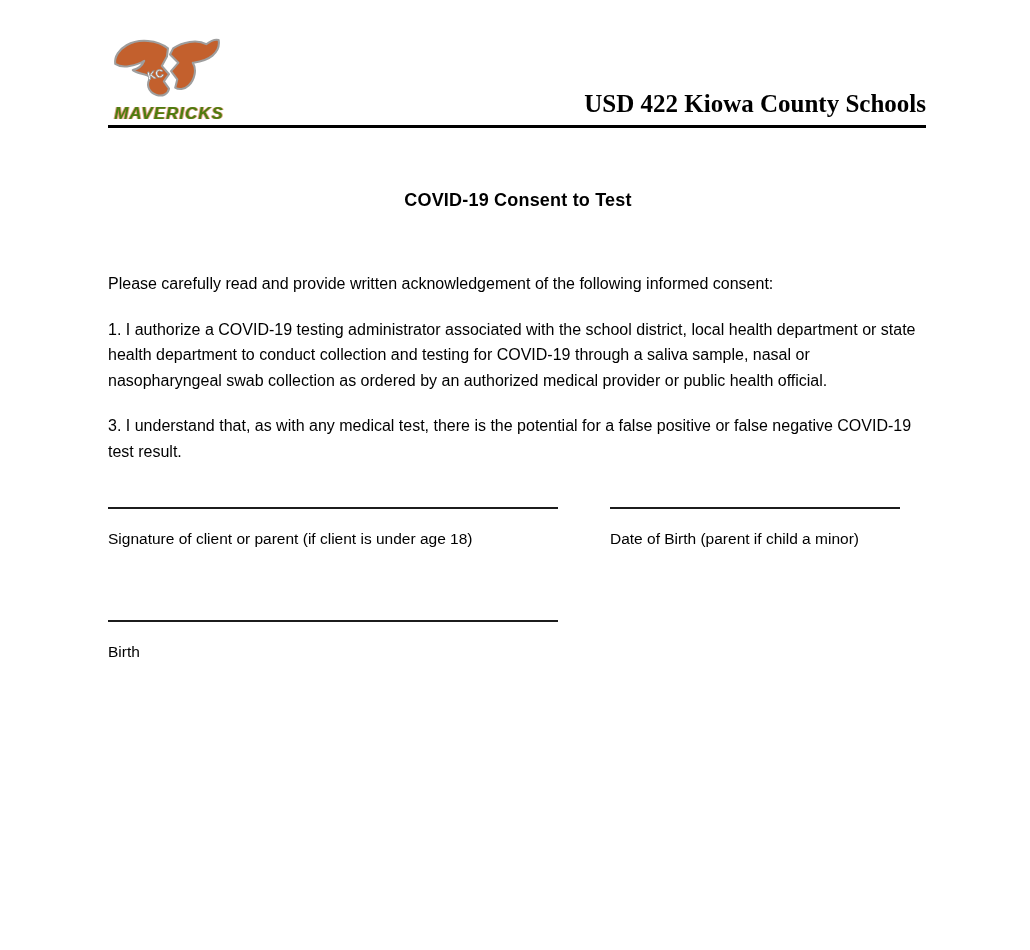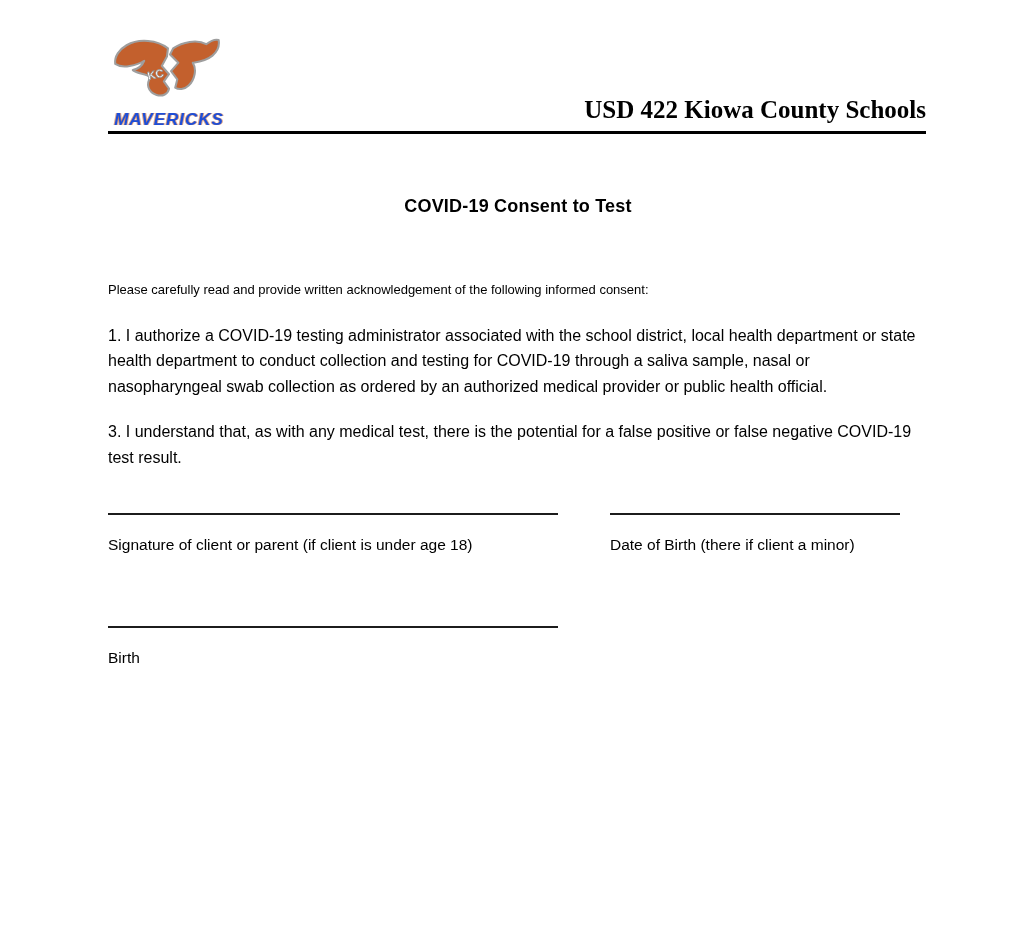--- a/index.html
+++ b/index.html
@@ -23,24 +23,24 @@
     padding-bottom: 1px;
   }
   .logo-block { width: 122px; text-align: center; }
   .logo-block svg { display: block; margin: 0 auto; }
   .logo-wordmark {
     font-family: "Liberation Sans", sans-serif;
     font-weight: bold;
     font-style: italic;
     font-size: 17px;
     letter-spacing: 1px;
-    color: #1d4ed8;
+    color: #4d7c0f;
     text-shadow: -1px 0 0 rgba(198,94,40,0.55), 1px 0 0 rgba(198,94,40,0.55);
     white-space: nowrap;
-    margin-top: 12px;
+    margin-top: 6px;
   }
   .school-name {
     font-family: "Liberation Serif", "DejaVu Serif", serif;
     font-weight: bold;
     font-size: 25px;
     padding-bottom: 6px;
     white-space: nowrap;
   }
   
   .content {
@@ -49,21 +49,21 @@
   }
   .doc-title {
     text-align: center;
     margin-top: 62px;
     font-size: 18px;
     font-weight: 700;
     letter-spacing: 0.2px;
   }
   .intro {
     margin-top: 60px;
-    font-size: 13px;
+    font-size: 16px;
     line-height: 25.5px;
   }
   p.consent {
     margin-top: 20px;
     font-size: 16px;
     line-height: 25.5px;
   }
   
   .sig-row {
     display: flex;
@@ -131,21 +131,21 @@
     <p class="consent">1. I authorize a COVID-19 testing administrator associated with the school district, local health department or state health department to conduct collection and testing for COVID-19 through a saliva sample, nasal or nasopharyngeal swab collection as ordered by an authorized medical provider or public health official.</p>
     <p class="consent">3. I understand that, as with any medical test, there is the potential for a false positive or false negative COVID-19 test result.</p>
 
     <div class="sig-row">
       <div class="sig-col-left">
         <div class="write-line"></div>
         <div class="field-label">Signature of client or parent (if client is under age 18)</div>
       </div>
       <div class="sig-col-right">
         <div class="write-line"></div>
-        <div class="field-label">Date of Birth (there if client a minor)</div>
+        <div class="field-label">Date of Birth (parent if child a minor)</div>
       </div>
     </div>
 
     <div class="date-block">
       <div class="write-line"></div>
       <div class="field-label">Birth</div>
     </div>
   </div>
 
 </div>

